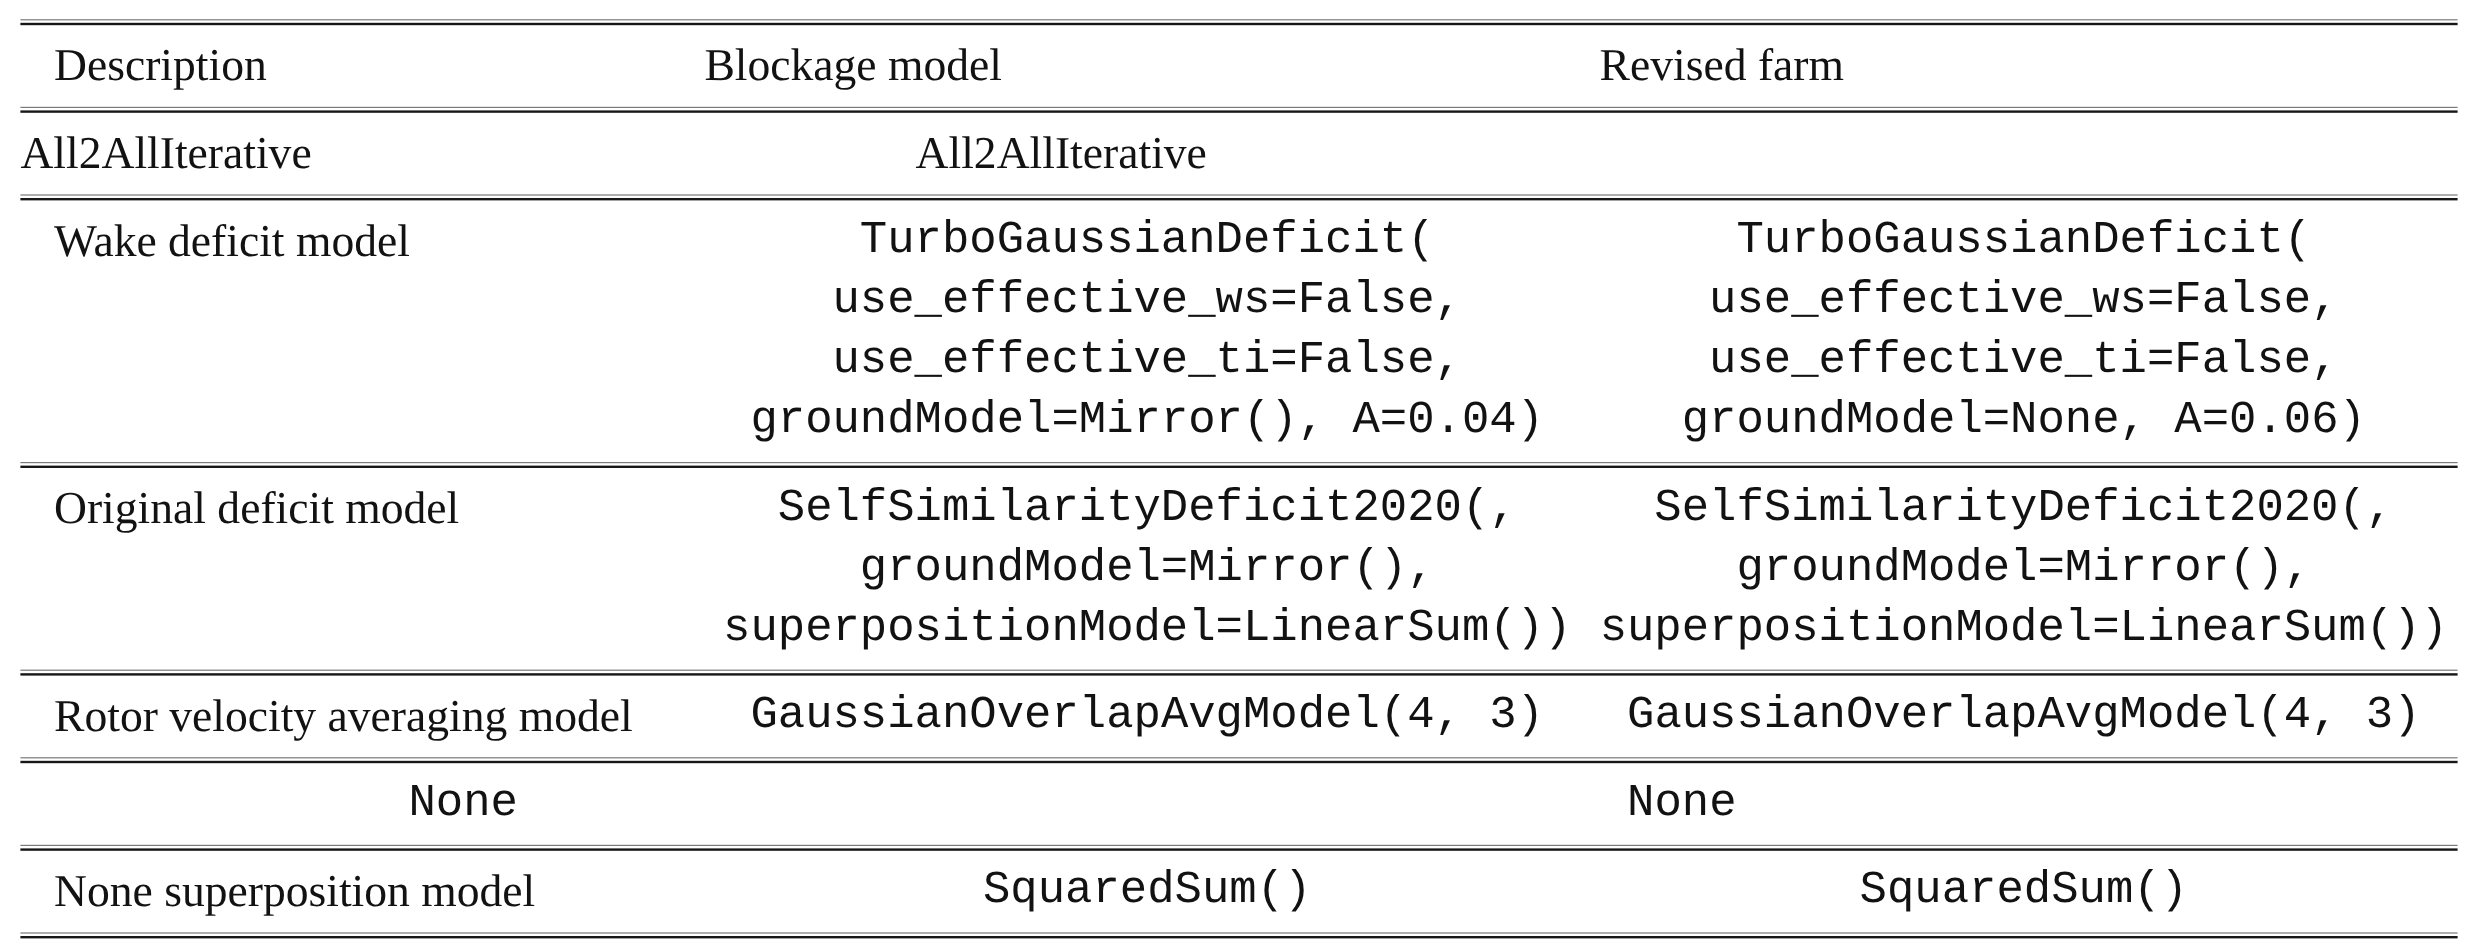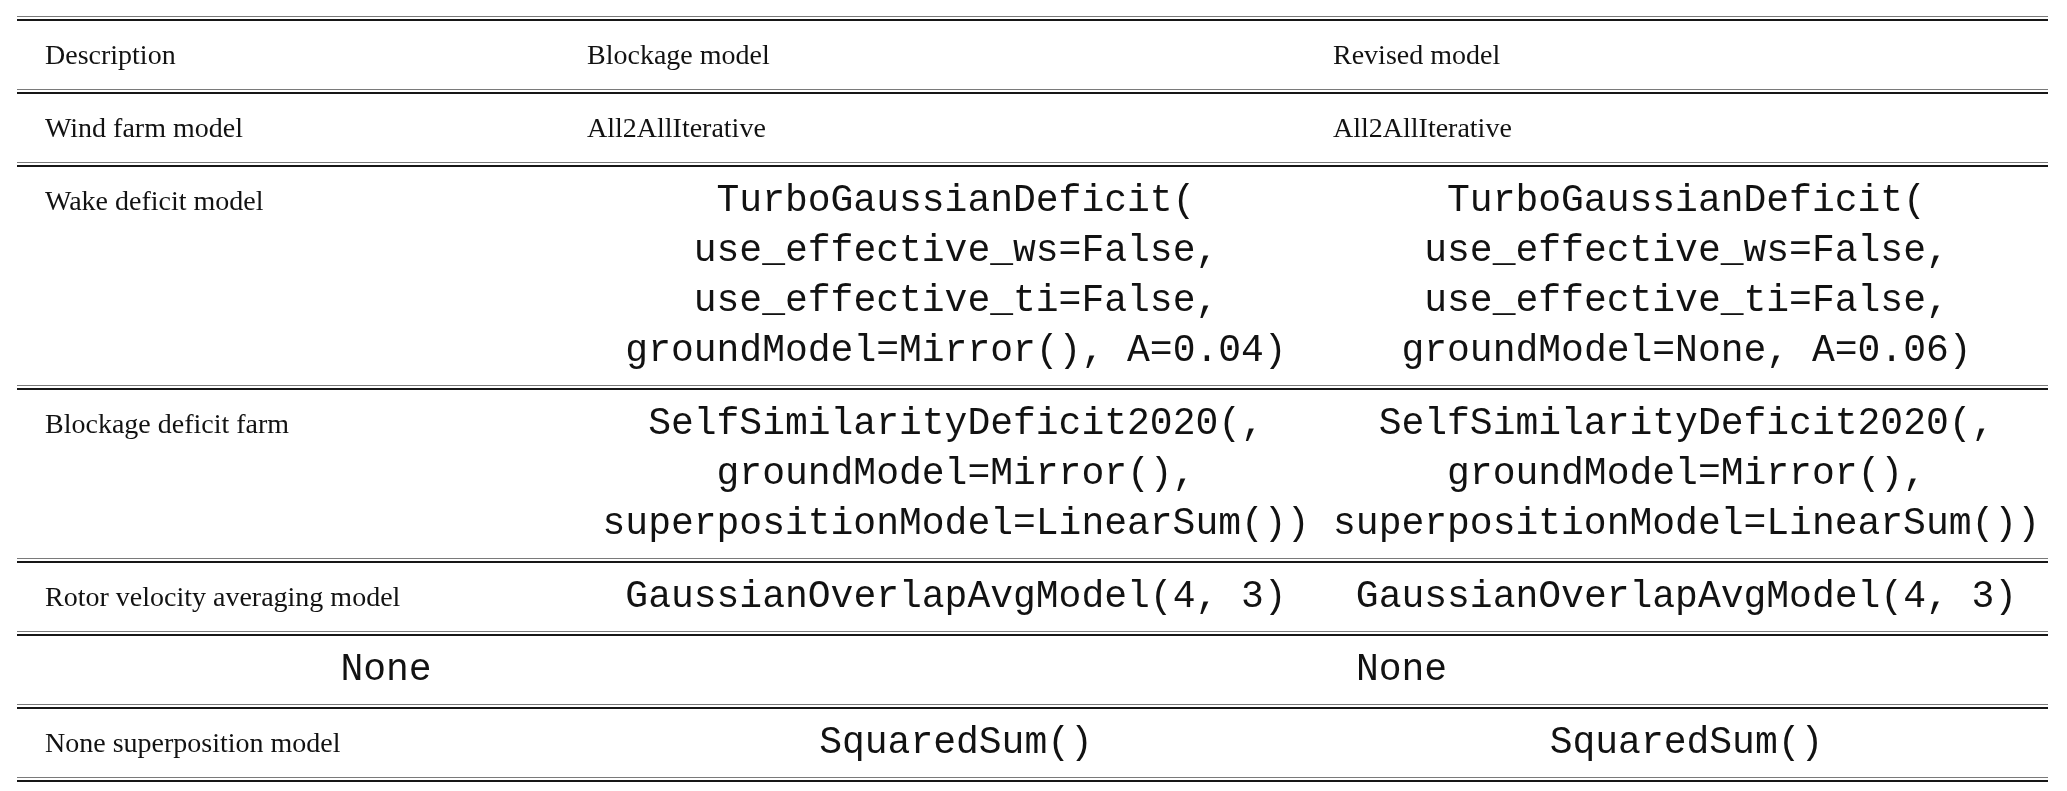--- a/index.html
+++ b/index.html
@@ -28,21 +28,21 @@
   }
   .cell {
     box-sizing: border-box;
     padding: 9px 8px 9px 0;
   }
   .c1 { width: 570px; padding-left: 28px; }
   .c2 { width: 746px; }
   .c3 { flex: 1; }
   .serif {
     font-family: "Liberation Serif", serif;
-    font-size: 28px;
+    font-size: 38px;
     line-height: 50px;
     white-space: pre-line;
   }
   .mono {
     font-family: "Liberation Mono", monospace;
     font-size: 38px;
     line-height: 50px;
     white-space: pre-line;
     letter-spacing: 0px;
     text-align: center;
@@ -51,27 +51,26 @@
 </head>
 <body>
 
 <div class="table">
 
   <div class="rule"></div>
 
   <div class="row">
     <div class="cell c1 serif">Description</div>
     <div class="cell c2 serif">Blockage model</div>
-    <div class="cell c3 serif">Revised model</div>
+    <div class="cell c3 serif">Revised farm</div>
   </div>
 
   <div class="rule"></div>
 
   <div class="row">
-    <div class="cell c1 serif">Wind farm model</div>
     <div class="cell c2 serif">All2AllIterative</div>
     <div class="cell c3 serif">All2AllIterative</div>
   </div>
 
   <div class="rule"></div>
 
   <div class="row">
     <div class="cell c1 serif">Wake deficit model</div>
     <div class="cell c2 mono">TurboGaussianDeficit(
 use_effective_ws=False,
@@ -79,21 +78,21 @@
 groundModel=Mirror(), A=0.04)</div>
     <div class="cell c3 mono">TurboGaussianDeficit(
 use_effective_ws=False,
 use_effective_ti=False,
 groundModel=None, A=0.06)</div>
   </div>
 
   <div class="rule"></div>
 
   <div class="row">
-    <div class="cell c1 serif">Blockage deficit farm</div>
+    <div class="cell c1 serif">Original deficit model</div>
     <div class="cell c2 mono">SelfSimilarityDeficit2020(,
 groundModel=Mirror(),
 superpositionModel=LinearSum())</div>
     <div class="cell c3 mono">SelfSimilarityDeficit2020(,
 groundModel=Mirror(),
 superpositionModel=LinearSum())</div>
   </div>
 
   <div class="rule"></div>
 

